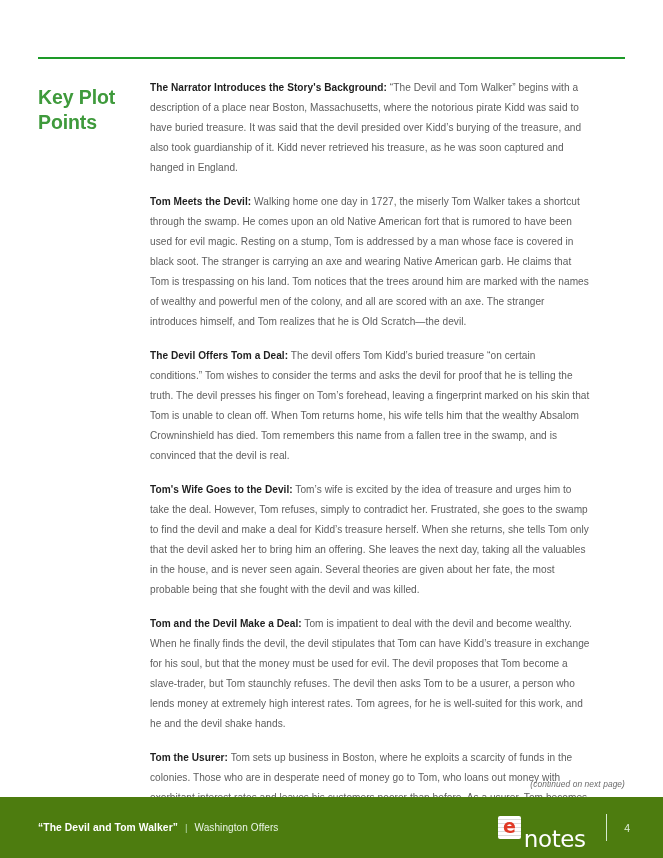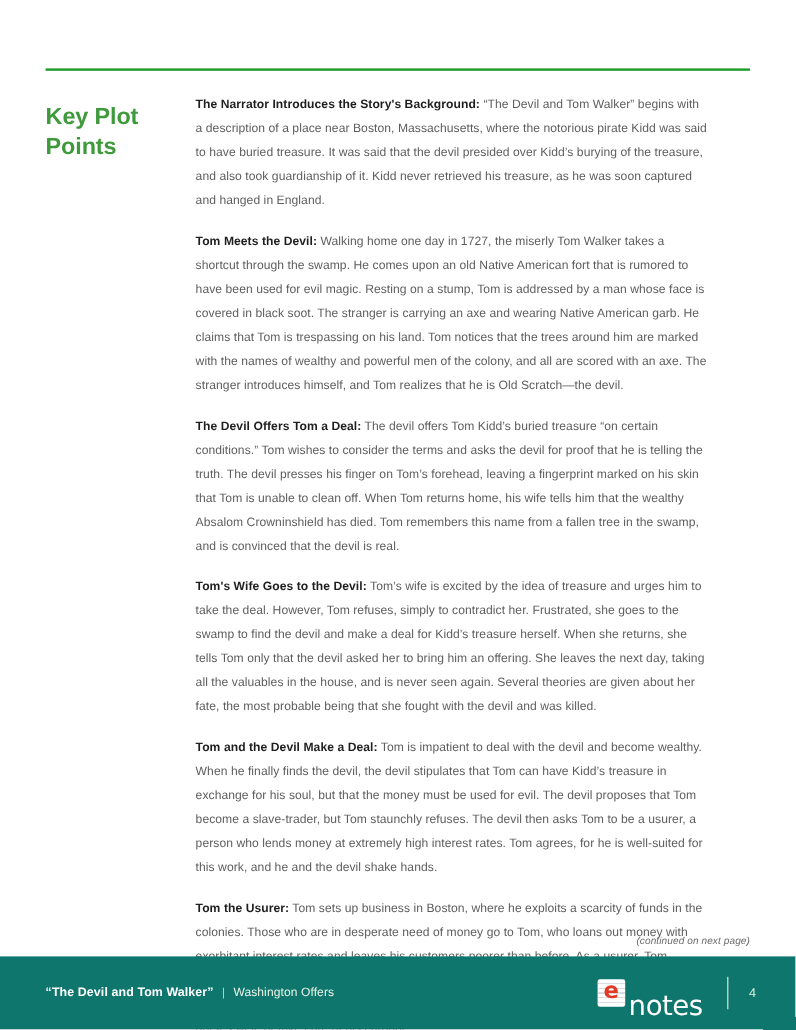--- a/index.html
+++ b/index.html
@@ -66,21 +66,21 @@
     width: 440px;
     flex: 0 0 440px;
     padding-right: 0;
     box-sizing: border-box;
   }
 
   .para {
     font-size: 10.1px;
     line-height: 20px;
     color: #5d5d5d;
-    margin: 0 0 14px 13px;
+    margin: 0 0 14px 0;
     text-align: left;
     letter-spacing: 0.005em;
   }
   .para:last-child { margin-bottom: 0; }
 
   .para .lead {
     font-weight: bold;
     color: #1f1f1f;
   }
 
@@ -95,21 +95,21 @@
     letter-spacing: 0.01em;
   }
 
   
   .footer {
     position: absolute;
     left: 0;
     bottom: 0;
     width: 663px;
     height: 61px;
-    background: #0f766e;
+    background: #4d7c0f;
     display: flex;
     align-items: center;
   }
 
   .footer-left {
     padding-left: 38px;
     display: flex;
     align-items: baseline;
     white-space: nowrap;
   }

